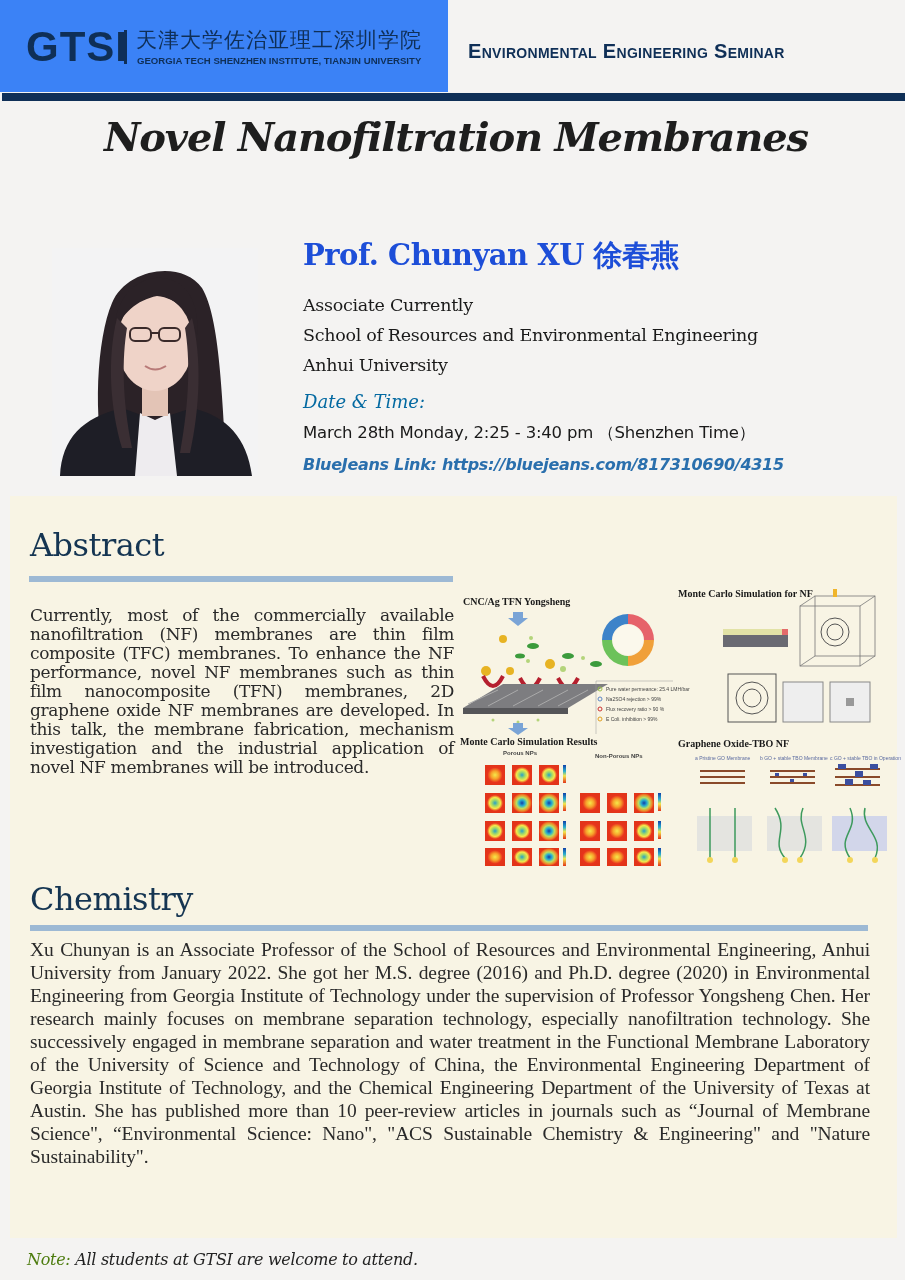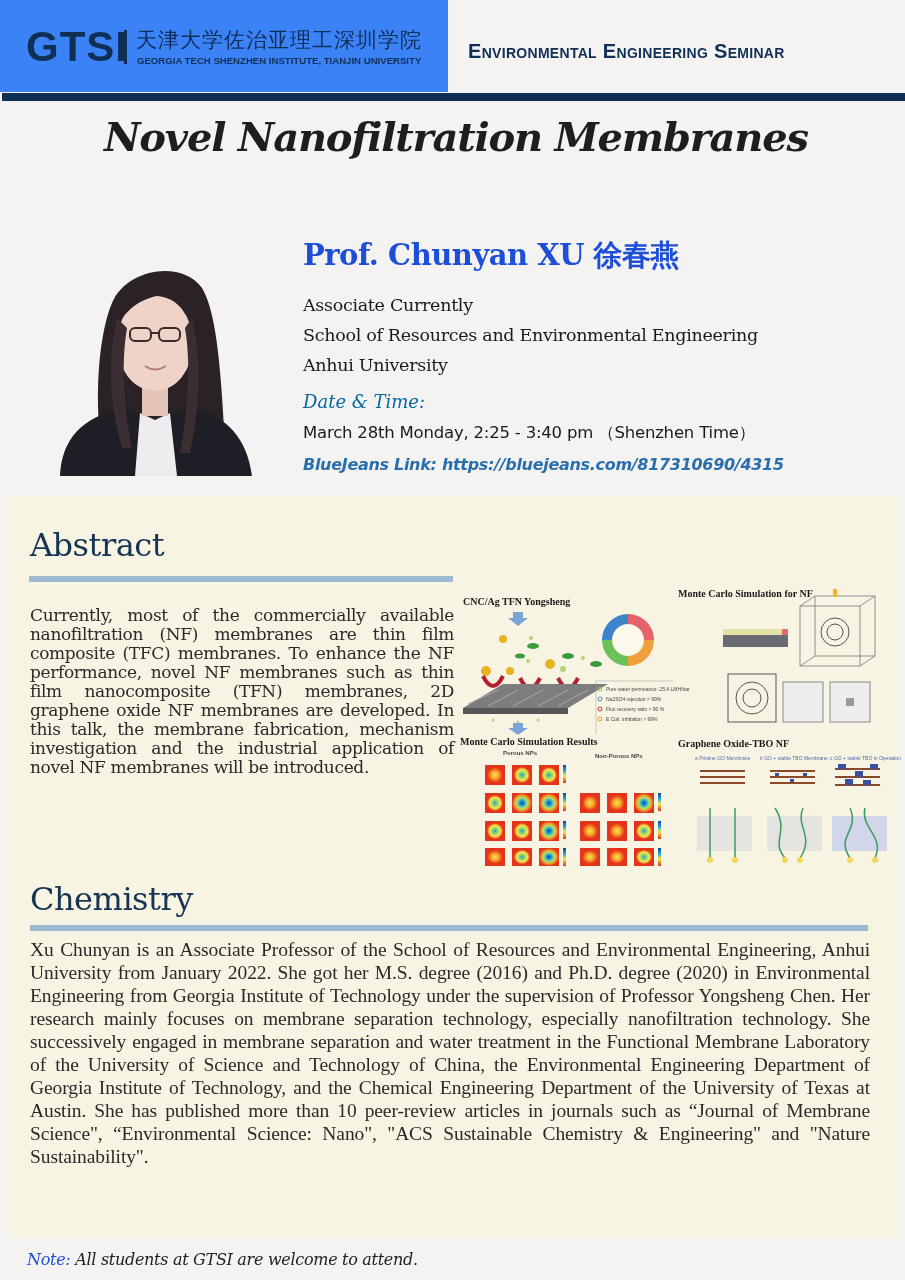--- a/index.html
+++ b/index.html
@@ -34,21 +34,21 @@
 
   .abstract-text { position: absolute; left: 30px; top: 606px; width: 424px; font-family: "DejaVu Serif", serif; font-size: 17px; line-height: 19px; color: #2a2a2a; text-align: justify; letter-spacing: -0.35px; }
   .bio-text { position: absolute; left: 30px; top: 938px; width: 840px; font-family: "Liberation Serif", serif; font-size: 19.5px; line-height: 23px; color: #2a2a2a; text-align: justify; letter-spacing: -0.1px; }
 
   
   .figure { position: absolute; }
   .fig-title { position: absolute; font-family: "Liberation Serif", serif; font-weight: 700; font-size: 10px; color: #1a1a1a; white-space: nowrap; }
   .fig-small { font-family: "Liberation Sans", sans-serif; font-size: 5px; color: #444; position: absolute; white-space: nowrap; }
 
   .note { position: absolute; left: 27px; top: 1250px; font-family: "DejaVu Serif", serif; font-style: italic; font-size: 16px; color: #222; white-space: nowrap; letter-spacing: -0.3px; }
-  .note b { font-weight: 400; color: #1d4ed8; }
+  .note b { font-weight: 400; color: #4d7c0f; }
 </style>
 </head>
 <body>
 
 <div class="header">
   <div class="logo-block">
     <span class="logo-gtsi">GTSI</span>
     <span class="logo-divider"></span>
     <span class="logo-cn">天津大学佐治亚理工深圳学院</span>
     <span class="logo-en">GEORGIA TECH SHENZHEN INSTITUTE, TIANJIN UNIVERSITY</span>

